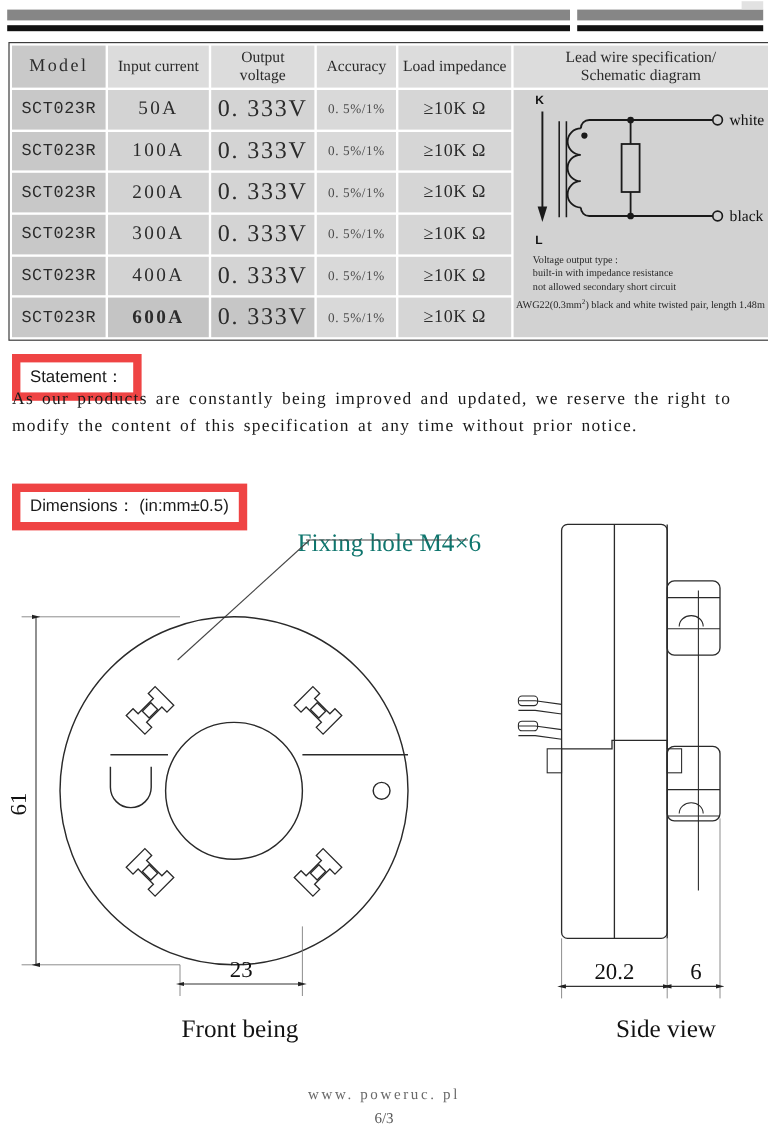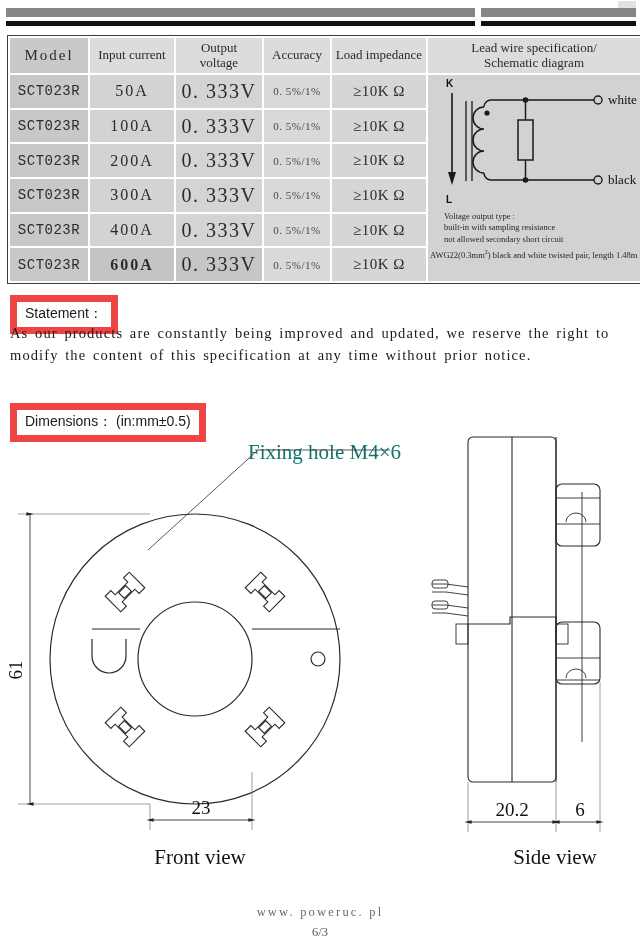--- a/index.html
+++ b/index.html
@@ -196,21 +196,21 @@
             <circle cx="170" cy="25" r="4" fill="none" stroke="#1a1a1a" stroke-width="1.4"></circle>
             <circle cx="170" cy="105" r="4" fill="none" stroke="#1a1a1a" stroke-width="1.4"></circle>
 
             <text x="18" y="12" font-family="Liberation Sans, sans-serif" font-size="10" font-weight="bold" fill="#111">K</text>
             <text x="18" y="128" font-family="Liberation Sans, sans-serif" font-size="10" font-weight="bold" fill="#111">L</text>
             <text x="180" y="29" font-family="Liberation Serif, serif" font-size="13" fill="#111">white</text>
             <text x="180" y="109" font-family="Liberation Serif, serif" font-size="13" fill="#111">black</text>
           </svg>
           <div class="schem-note">
             <div>Voltage output type :</div>
-            <div>built-in with sampling resistance</div>
+            <div>built-in with impedance resistance</div>
             <div>not allowed secondary short circuit</div>
           </div>
           <div class="schem-awg"><span>AWG22(0.3mm</span><span class="sup">2</span><span>) black and white twisted pair, length 1.48m</span></div>
         </div>
       </td>
     </tr>
     <tr>
       <td class="c-model">SCT023R</td>
       <td class="c-curr">100A</td>
       <td class="c-volt">0. 333V</td>
@@ -343,17 +343,17 @@
   <line x1="126" y1="350" x2="126" y2="400" stroke="#777" stroke-width="0.7"></line>
   <line x1="170" y1="250" x2="170" y2="400" stroke="#777" stroke-width="0.7"></line>
 
   <line x1="38" y1="390" x2="126" y2="390" stroke="#333" stroke-width="0.9" marker-start="url(#arrL)" marker-end="url(#arrR)"></line>
   <text x="82" y="384" font-family="Liberation Serif, serif" font-size="19" fill="#111" text-anchor="middle">20.2</text>
 
   <line x1="126" y1="390" x2="170" y2="390" stroke="#333" stroke-width="0.9" marker-start="url(#arrL)" marker-end="url(#arrR)"></line>
   <text x="150" y="384" font-family="Liberation Serif, serif" font-size="19" fill="#111" text-anchor="middle">6</text>
 </svg>
 
-<div class="view-caption" id="front-caption">Front view</div>
+<div class="view-caption" id="front-caption">Front being</div>
 <div class="view-caption" id="side-caption">Side view</div>
 
 <div class="footer-url">www. poweruc. pl</div>
 <div class="footer-page">6/3</div>
 
 </body></html>

